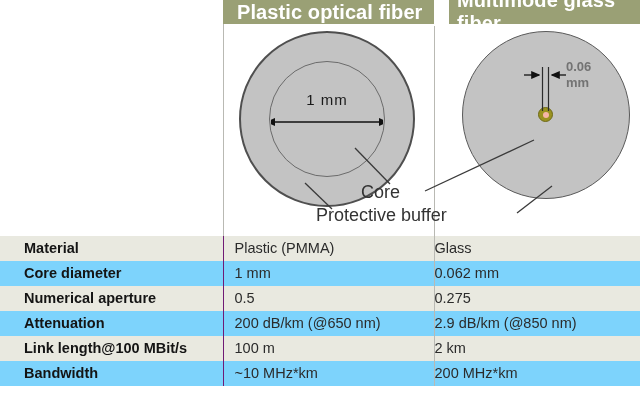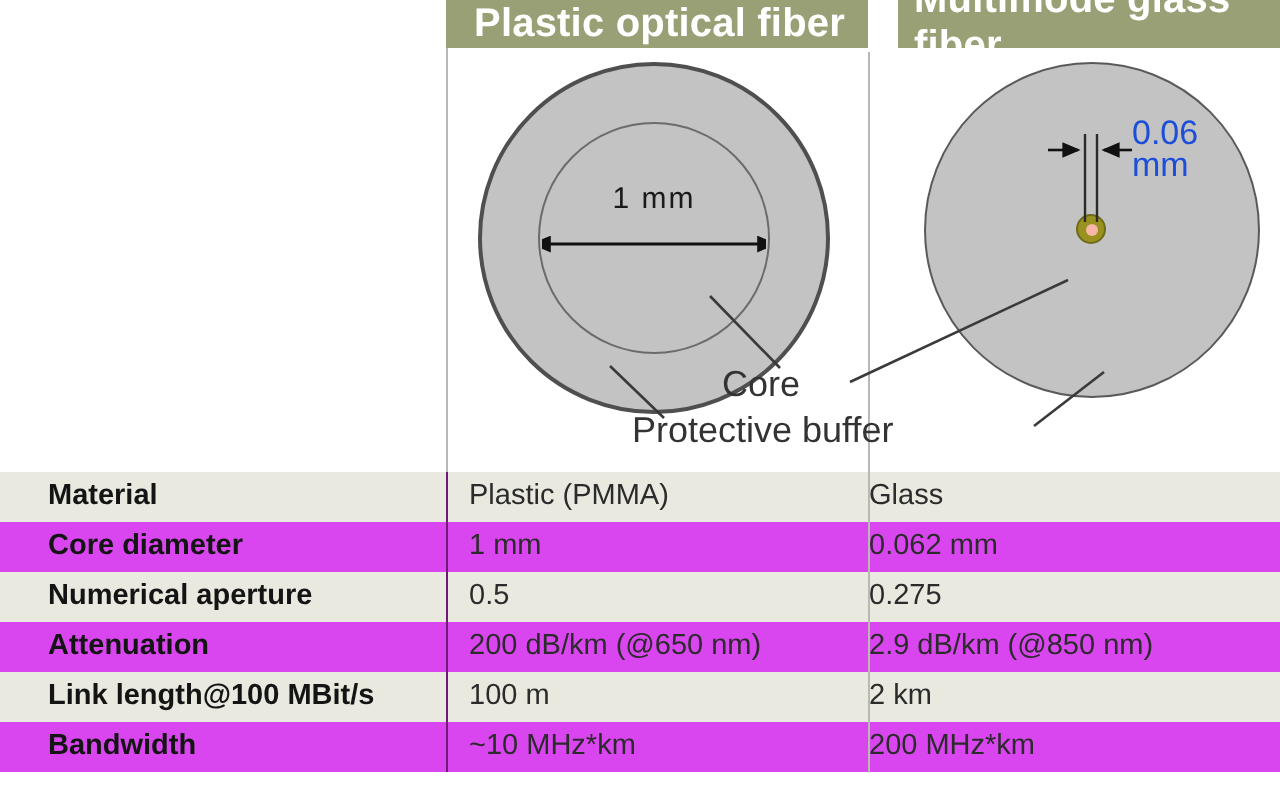--- a/index.html
+++ b/index.html
@@ -158,24 +158,25 @@
     top: 3.5px;
     width: 6px;
     height: 6px;
     border-radius: 50%;
     background: #f7b6a6;
   }
   .dim-006 {
     position: absolute;
     left: 104px;
     top: 28px;
-    font-size: 17px;
+    font-size: 13px;
     line-height: 16px;
-    color: #1d4ed8;
+    color: #737373;
     white-space: nowrap;
+    font-weight: bold;
   }
   .dim-006 .line2 { display: block; }
 
   
   .leader-label {
     position: absolute;
     font-size: 18px;
     color: #333333;
     white-space: nowrap;
   }
@@ -220,21 +221,21 @@
     width: 211px;
     padding-left: 11px;
     border-left: 1px solid #701a75;
   }
   .spec-table td.c-v2 {
     width: 206px;
     padding-left: 0;
     border-left: 1px solid #b9b9b3;
   }
   .spec-table tr.odd  td { background: #e9e9e0; }
-  .spec-table tr.even td { background: #d946ef; }
+  .spec-table tr.even td { background: #7dd3fc; }
 </style>
 </head>
 <body>
 
 <div id="page">
 
   <div class="header-band col1">
     <span>Plastic optical fiber</span>
   </div>
   <div class="header-band col2">

